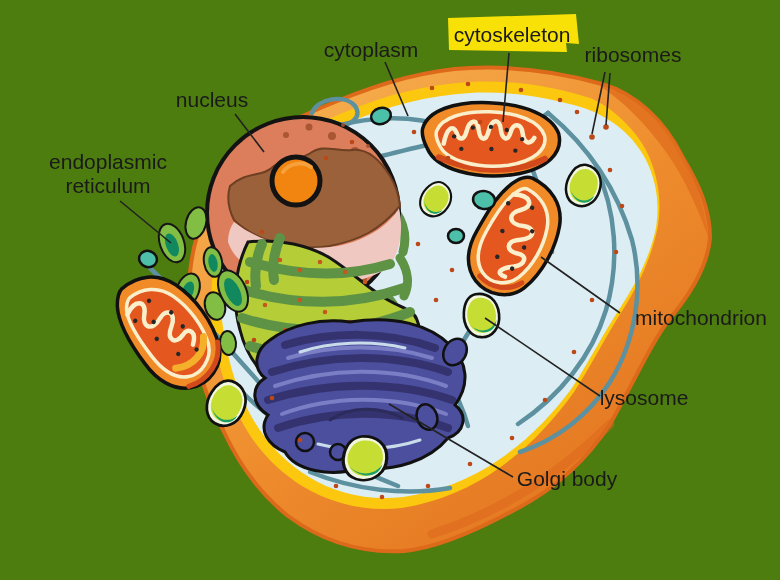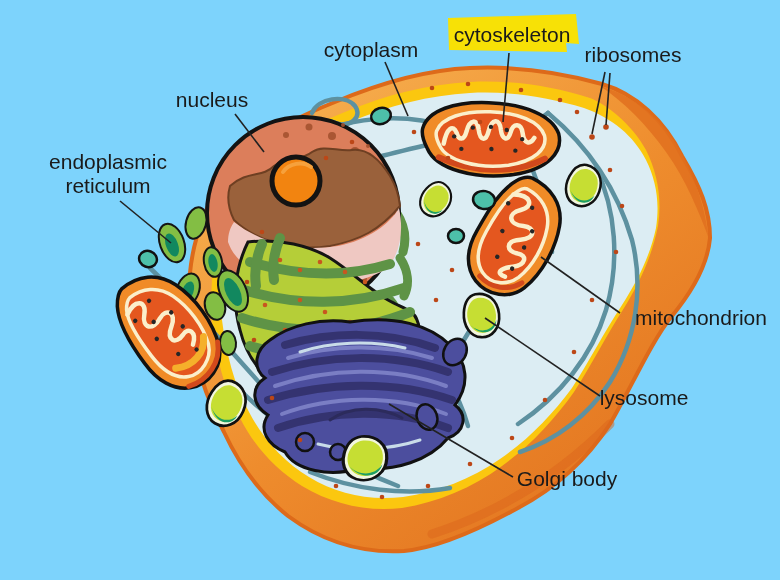--- a/index.html
+++ b/index.html
@@ -1,16 +1,16 @@
 <!DOCTYPE html>
 <html><head>
 <meta charset="utf-8">
 <style>
   html,body{margin:0;padding:0;background:#ffffff;}
-  .stage{position:relative;width:780px;height:580px;background:#7dd3fc;overflow:hidden;
+  .stage{position:relative;width:780px;height:580px;background:#4d7c0f;overflow:hidden;
          font-family:"Liberation Sans", sans-serif;}
   svg{display:block}
   text.lbl{font-family:"Liberation Sans", sans-serif;font-size:21px;fill:#1a1a1a;}
 </style>
 </head>
 <body>
 
 <div class="stage">
 <svg width="780" height="580" viewBox="0 0 780 580">
   <defs>

